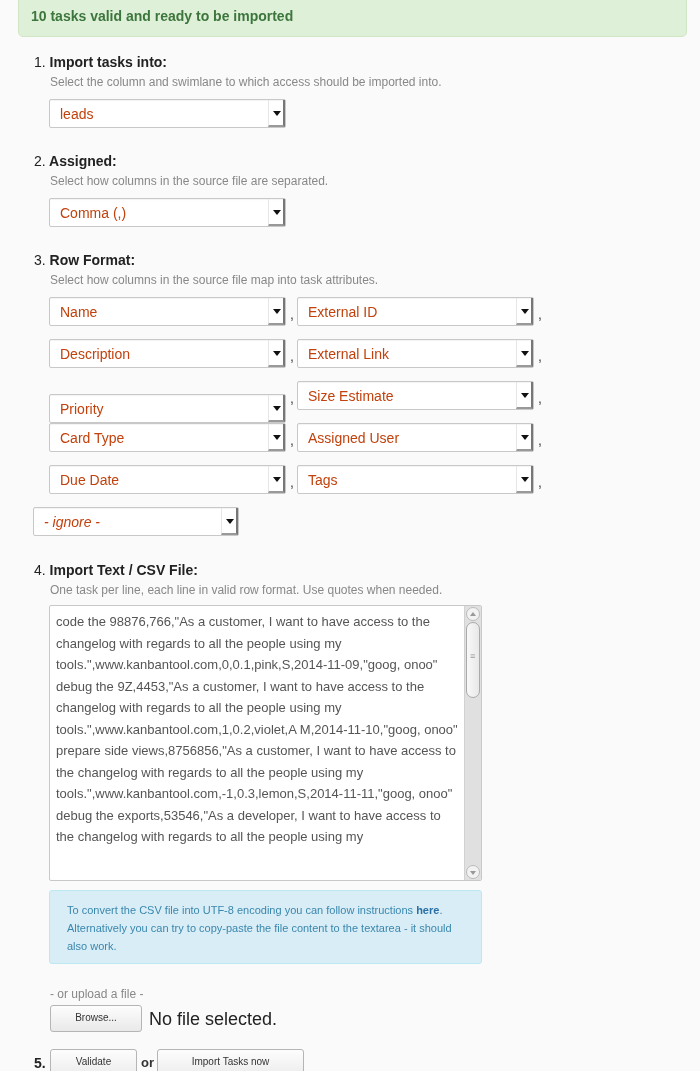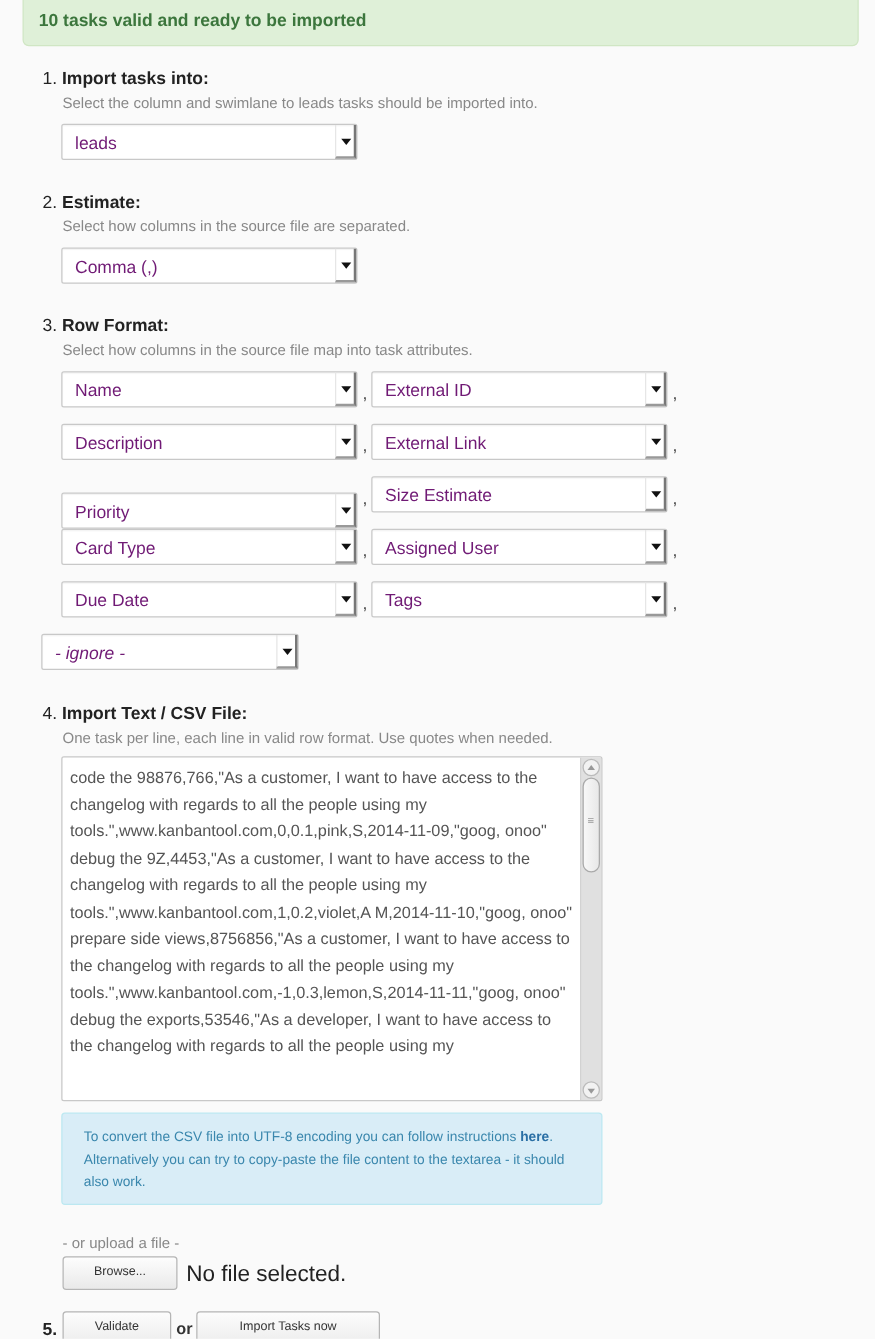--- a/index.html
+++ b/index.html
@@ -18,21 +18,21 @@
     padding: 13px 0 0 12px;
   }
   .step { position: absolute; left: 34px; }
   .step-title { font-size: 14px; font-weight: bold; color: #222; }
   .step-title .num { font-weight: normal; }
   .step-desc { font-size: 12px; color: #888; margin: 5px 0 0 16px; }
   .sel {
     position: absolute; height: 29px;
     background: #fff; border: 1px solid #c8c8c8; border-radius: 2px;
     box-shadow: inset 0 1px 1px rgba(0,0,0,0.05);
-    font-size: 14px; color: #701a75;
+    font-size: 14px; color: #c2410c;
     padding: 6px 0 0 10px;
   }
   .sel .arrow {
     position: absolute; right: 0; top: 0; width: 17px; height: 27px;
     border-left: 1px solid #e6e6e6;
     border-right: 2px solid #777;
     border-bottom: 2px solid #999;
   }
   .sel .arrow::after {
     content: ""; position: absolute; left: 4px; top: 11px;
@@ -100,29 +100,29 @@
 </style>
 </head>
 <body>
 
 <div class="alert-success">
   <span>10 tasks valid and ready to be imported</span>
 </div>
 
 <div class="step" style="top:54px;">
   <div class="step-title"><span class="num">1.</span> <span>Import tasks into:</span></div>
-  <div class="step-desc">Select the column and swimlane to leads tasks should be imported into.</div>
+  <div class="step-desc">Select the column and swimlane to which access should be imported into.</div>
 </div>
 <div class="sel" style="left:49px;top:99px;width:237px;">
   <span>leads</span>
   <span class="arrow"></span>
 </div>
 
 <div class="step" style="top:153px;">
-  <div class="step-title"><span class="num">2.</span> <span>Estimate:</span></div>
+  <div class="step-title"><span class="num">2.</span> <span>Assigned:</span></div>
   <div class="step-desc">Select how columns in the source file are separated.</div>
 </div>
 <div class="sel" style="left:49px;top:198px;width:237px;">
   <span>Comma (,)</span>
   <span class="arrow"></span>
 </div>
 
 <div class="step" style="top:252px;">
   <div class="step-title"><span class="num">3.</span> <span>Row Format:</span></div>
   <div class="step-desc">Select how columns in the source file map into task attributes.</div>

